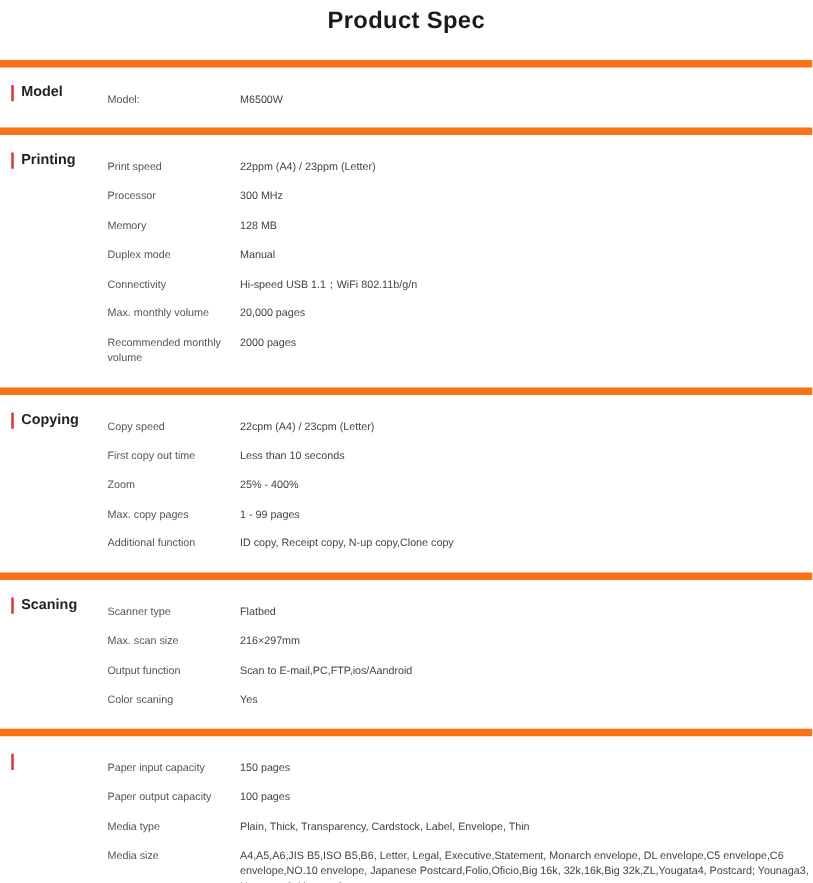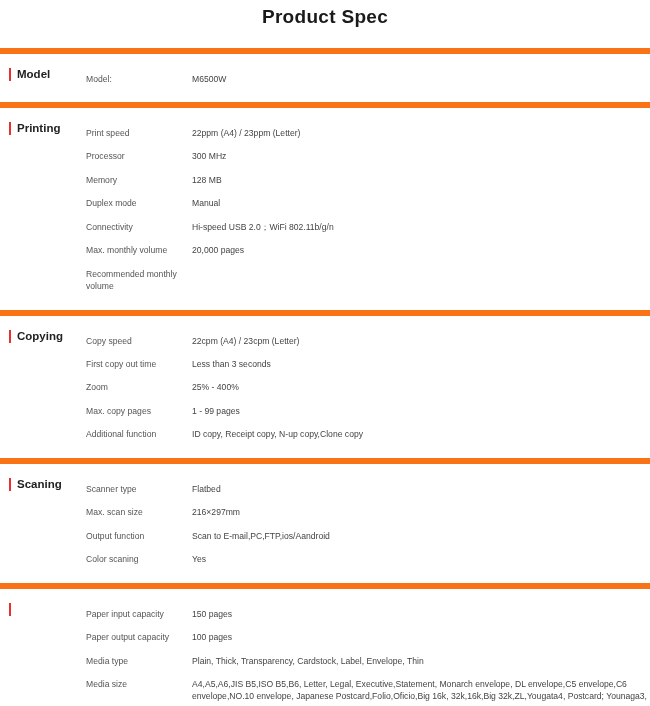--- a/index.html
+++ b/index.html
@@ -118,44 +118,45 @@
           <div class="row">
             <div class="row-label">Memory</div>
             <div class="row-value">128 MB</div>
           </div>
           <div class="row">
             <div class="row-label">Duplex mode</div>
             <div class="row-value">Manual</div>
           </div>
           <div class="row">
             <div class="row-label">Connectivity</div>
-            <div class="row-value">Hi-speed USB 2.0；WiFi 802.11b/g/n</div>
+            <div class="row-value">Hi-speed USB 1.1；WiFi 802.11b/g/n</div>
           </div>
           <div class="row">
             <div class="row-label">Max. monthly volume</div>
             <div class="row-value">20,000 pages</div>
           </div>
           <div class="row">
             <div class="row-label">Recommended monthly volume</div>
+            <div class="row-value">2000 pages</div>
           </div>
         </div>
       </div>
       <div class="section">
         <div class="section-head">
           <div class="accent-bar" style="background: rgb(232, 49, 47);"></div>
           <div class="section-title">Copying</div>
         </div>
         <div class="rows">
           <div class="row">
             <div class="row-label">Copy speed</div>
             <div class="row-value">22cpm (A4) / 23cpm (Letter)</div>
           </div>
           <div class="row">
             <div class="row-label">First copy out time</div>
-            <div class="row-value">Less than 3 seconds</div>
+            <div class="row-value">Less than 10 seconds</div>
           </div>
           <div class="row">
             <div class="row-label">Zoom</div>
             <div class="row-value">25% - 400%</div>
           </div>
           <div class="row">
             <div class="row-label">Max. copy pages</div>
             <div class="row-value">1 - 99 pages</div>
           </div>
           <div class="row">

